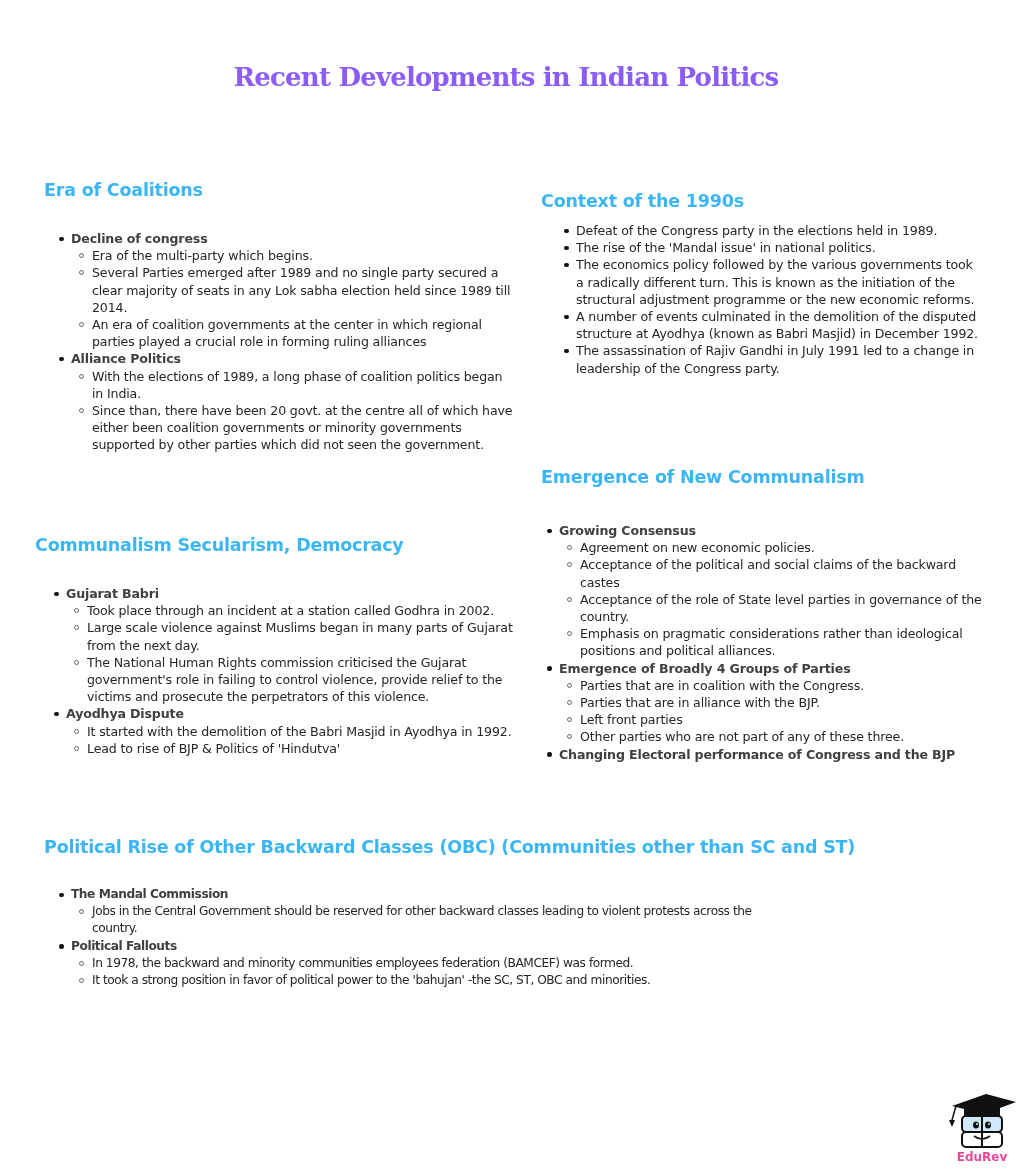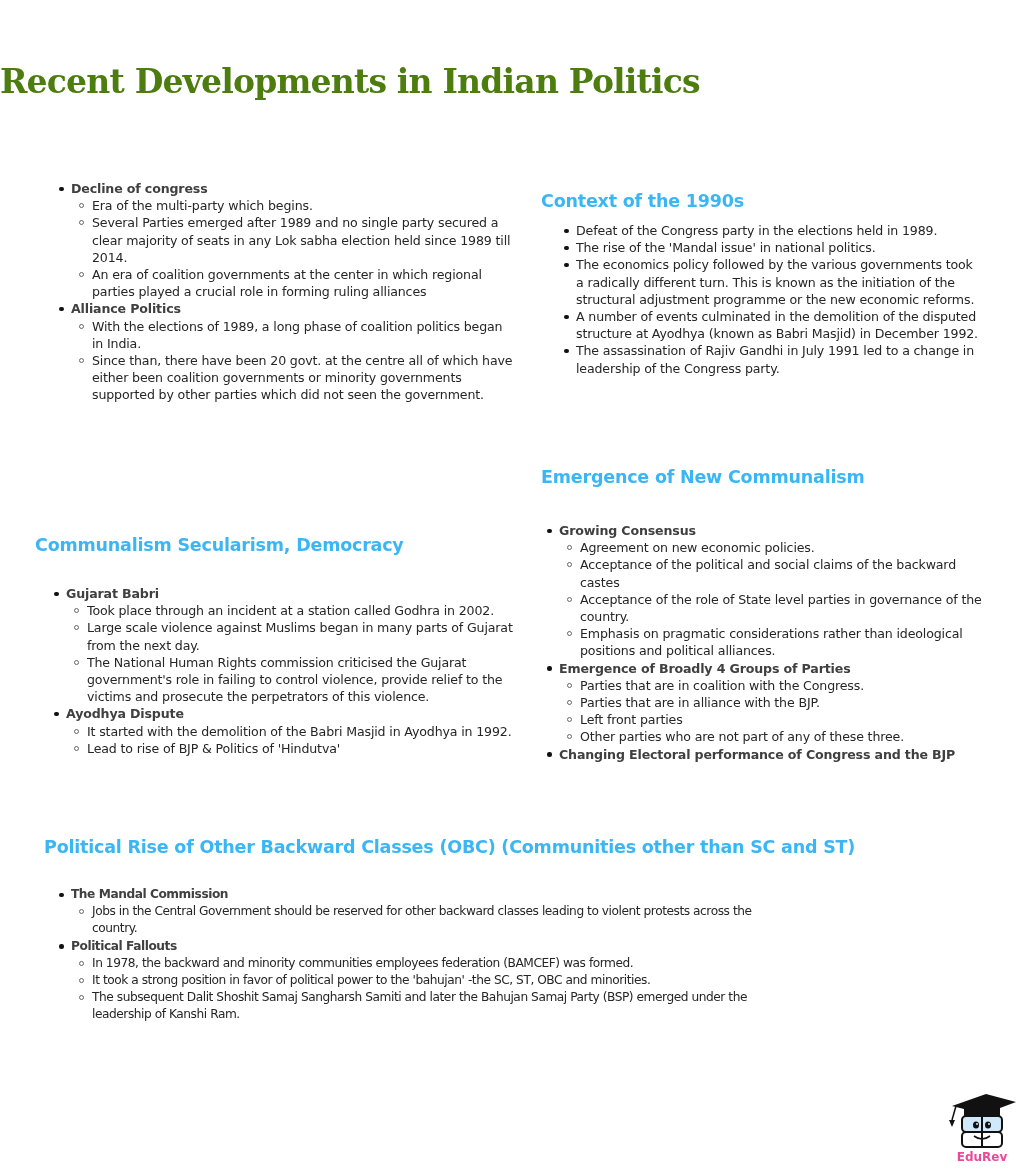--- a/index.html
+++ b/index.html
@@ -1,22 +1,22 @@
 <!DOCTYPE html>
 <html><head>
   <meta charset="utf-8">
   <style>
     * { margin: 0; padding: 0; box-sizing: border-box; }
     html, body { width: 1024px; height: 1170px; background: #ffffff; overflow: hidden; }
     body { position: relative; font-family: "DejaVu Sans", sans-serif; color: #222; }
 
     .title {
-      position: absolute; left: 0; top: 62px; width: 1012px; 
-      font-family: "DejaVu Serif", serif; font-weight: bold; font-size: 33px;
-      color: #4d7c0f; letter-spacing: -0.8px;
+      position: absolute; left: 0; top: 62px; width: 1012px; text-align: center;
+      font-family: "DejaVu Serif", serif; font-weight: bold; font-size: 26px;
+      color: #8b5cf6; letter-spacing: -0.8px;
     }
 
     .section { position: absolute; }
     .section h2 {
       font-family: "DejaVu Sans", sans-serif; font-weight: bold; font-size: 17.5px;
       color: #3bb6f5; letter-spacing: -0.2px; white-space: nowrap;
     }
     .section ul.lvl1 { list-style: none; }
     .section li { position: relative; font-size: 12.6px; line-height: 17.2px; color: #262626; letter-spacing: -0.15px; }
     .lvl1 > li { padding-left: 13px; }
@@ -60,20 +60,21 @@
       position: absolute; left: 0; top: 60px; width: 72px; text-align: center;
       font-family: "DejaVu Sans", sans-serif; font-weight: bold; font-size: 12px; color: #ec4899;
     }
   </style>
 </head>
 <body>
 
 <h1 class="title">Recent Developments in Indian Politics</h1>
 
 <div class="section" id="sec-era">
+  <h2>Era of Coalitions</h2>
   <ul class="lvl1">
     <li>
       <span class="bullet"></span>
       <span class="head">Decline of congress</span>
       <ul class="lvl2">
         <li><span class="bullet"></span><span>Era of the multi-party which begins.</span></li>
         <li><span class="bullet"></span><span>Several Parties emerged after 1989 and no single party secured a clear majority of seats in any Lok sabha election held since 1989 till 2014.</span></li>
         <li><span class="bullet"></span><span>An era of coalition governments at the center in which regional parties played a crucial role in forming ruling alliances</span></li>
       </ul>
     </li>
@@ -161,21 +162,20 @@
       <ul class="lvl2">
         <li><span class="bullet"></span><span>Jobs in the Central Government should be reserved for other backward classes leading to violent protests across the country.</span></li>
       </ul>
     </li>
     <li>
       <span class="bullet"></span>
       <span class="head">Political Fallouts</span>
       <ul class="lvl2">
         <li><span class="bullet"></span><span>In 1978, the backward and minority communities employees federation (BAMCEF) was formed.</span></li>
         <li><span class="bullet"></span><span>It took a strong position in favor of political power to the 'bahujan' -the SC, ST, OBC and minorities.</span></li>
-        <li><span class="bullet"></span><span>The subsequent Dalit Shoshit Samaj Sangharsh Samiti and later the Bahujan Samaj Party (BSP) emerged under the leadership of Kanshi Ram.</span></li>
       </ul>
     </li>
   </ul>
 </div>
 
 <div class="logo">
   <svg width="72" height="60" viewBox="0 0 72 60">
 
     <polygon points="6,16 40,4 70,12 38,24" fill="#111"></polygon>
     <rect x="18" y="18" width="36" height="8" fill="#111"></rect>

